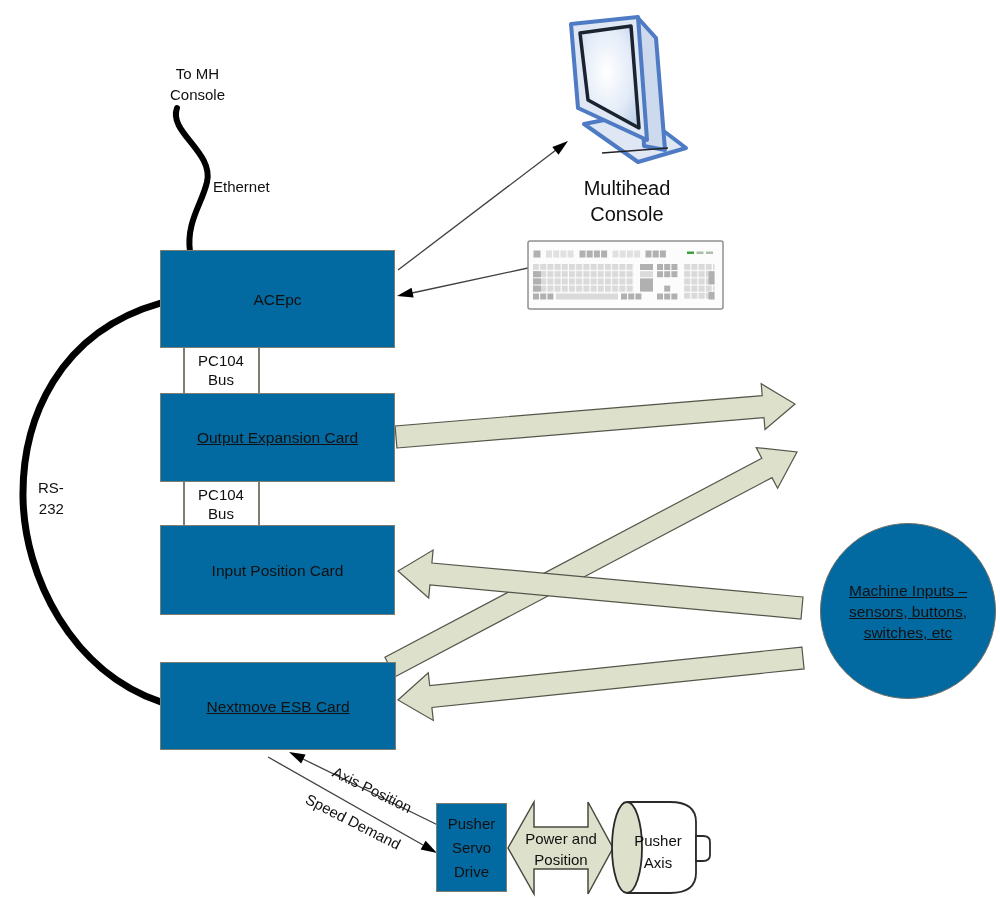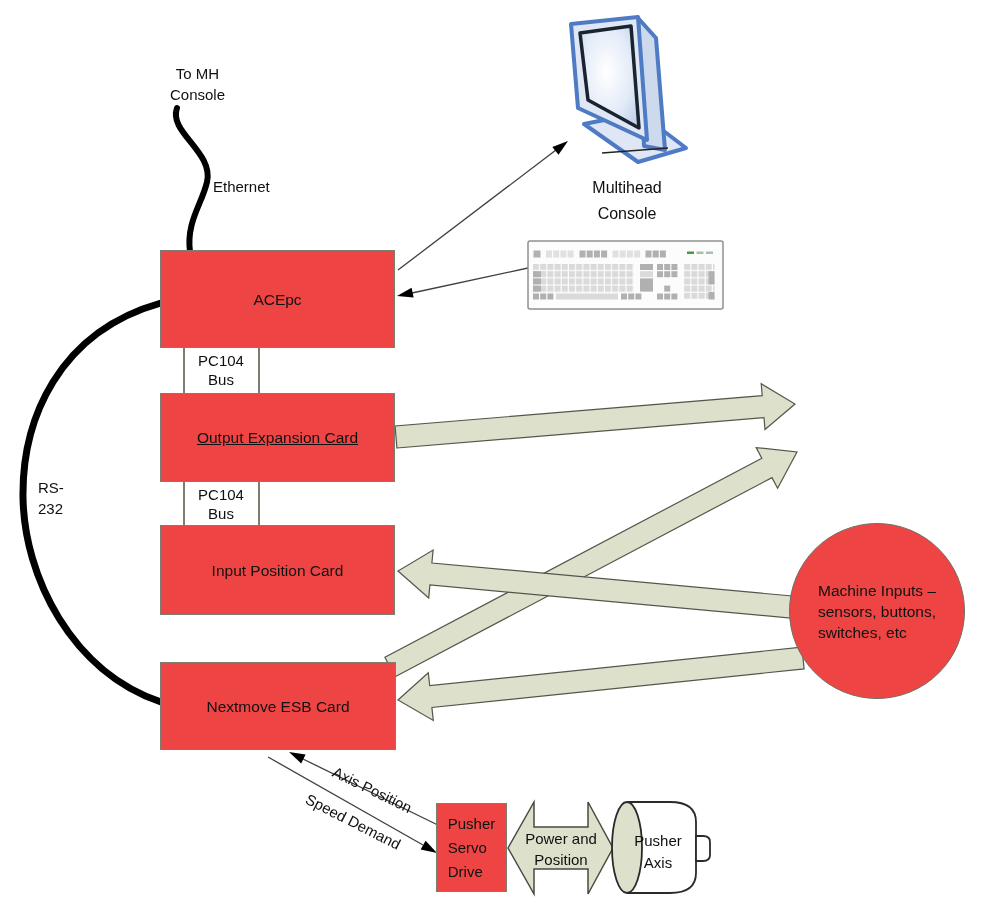--- a/index.html
+++ b/index.html
@@ -3,28 +3,29 @@
 <meta charset="utf-8">
 <style>
   html,body{margin:0;padding:0;background:#fff;}
   #canvas{
     position:relative;width:1000px;height:899px;background:#ffffff;overflow:hidden;
     font-family:"Liberation Sans",sans-serif;color:#111;
   }
   #shapes{position:absolute;left:0;top:0;z-index:0;}
   .node{
     position:absolute;z-index:1;box-sizing:border-box;
-    background:#ef4444;border:1.5px solid #7d7d71;
+    background:#0369a1;border:1.5px solid #7d7d71;
     display:flex;align-items:center;justify-content:center;
-    text-align:left;white-space:pre-line;font-size:15.5px;line-height:21px;
+    text-align:center;white-space:pre-line;font-size:15.5px;line-height:21px;
   }
   .circle{border-radius:50%;border-color:#6e6e64;}
   .lbl{
     position:absolute;z-index:2;white-space:pre-line;font-size:15px;line-height:20px;
     color:#101010;
+    text-align:right;
   }
   .center{text-align:center;}
   .rot{transform-origin:center center;}
   .busline{position:absolute;z-index:1;width:1.5px;background:#7d7d71;}
 </style>
 </head>
 <body>
 
 <div id="canvas">
 
@@ -146,37 +147,37 @@
   <div class="busline" style="left:258px;top:348px;height:45px;"></div>
   <div class="busline" style="left:183px;top:481px;height:44px;"></div>
   <div class="busline" style="left:258px;top:481px;height:44px;"></div>
 
   <div class="node" style="left:160px;top:250px;width:235px;height:98px;">ACEpc</div>
 
   <div class="node" style="left:160px;top:393px;width:235px;height:89px;text-decoration:underline;">Output Expansion Card</div>
 
   <div class="node" style="left:160px;top:525px;width:235px;height:90px;">Input Position Card</div>
 
-  <div class="node" style="left:160px;top:662px;width:236px;height:88px;">Nextmove ESB Card</div>
+  <div class="node" style="left:160px;top:662px;width:236px;height:88px;text-decoration:underline;">Nextmove ESB Card</div>
 
 
-  <div class="node circle" style="left:789px;top:523px;width:176px;height:176px;">Machine Inputs –
+  <div class="node circle" style="left:820px;top:523px;width:176px;height:176px;text-decoration:underline;">Machine Inputs –
 sensors, buttons,
 switches, etc</div>
 
   <div class="node" style="left:436px;top:803px;width:71px;height:89px;font-size:15px;line-height:24px;">Pusher
 Servo
 Drive</div>
 
   <div class="lbl center" style="left:150px;top:63px;width:95px;line-height:21px;">To MH
 Console</div>
 
   <div class="lbl" style="left:213px;top:177px;">Ethernet</div>
 
-  <div class="lbl center" style="left:559px;top:175px;width:136px;font-size:16px;line-height:26px;">Multihead
+  <div class="lbl center" style="left:559px;top:175px;width:136px;font-size:20px;line-height:26px;">Multihead
 Console</div>
 
   <div class="lbl" style="left:38px;top:477px;line-height:21px;">RS-
 232</div>
 
   <div class="lbl center" style="left:184px;top:351px;width:74px;line-height:19px;">PC104
 Bus</div>
 
   <div class="lbl center" style="left:184px;top:485px;width:74px;line-height:19px;">PC104
 Bus</div>

